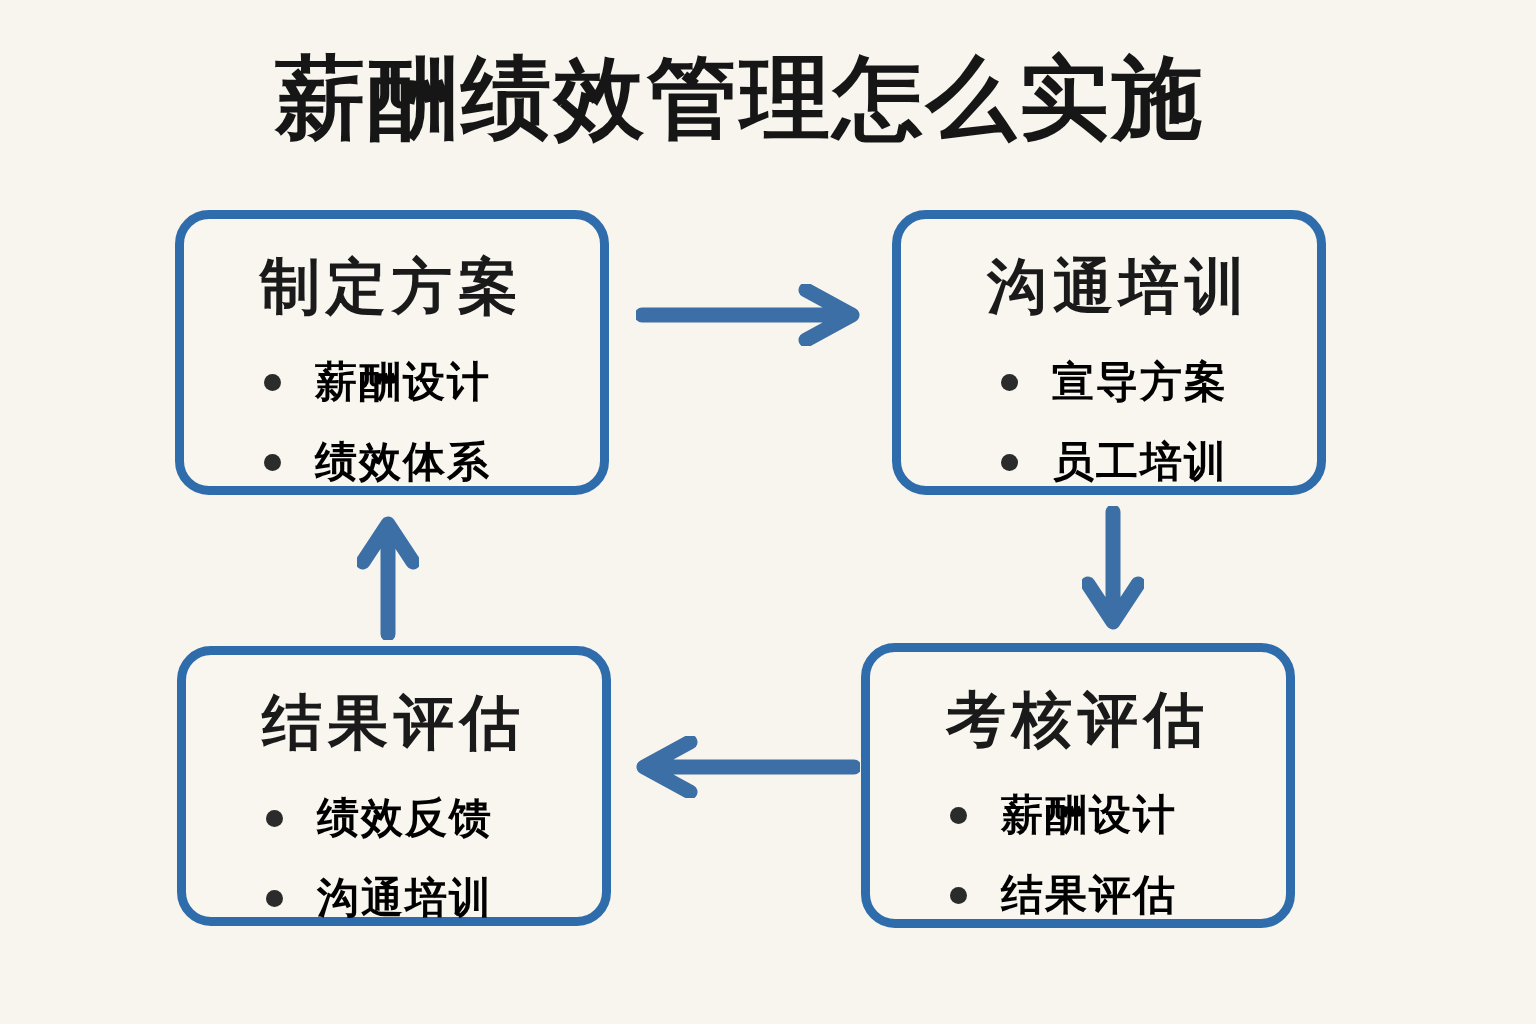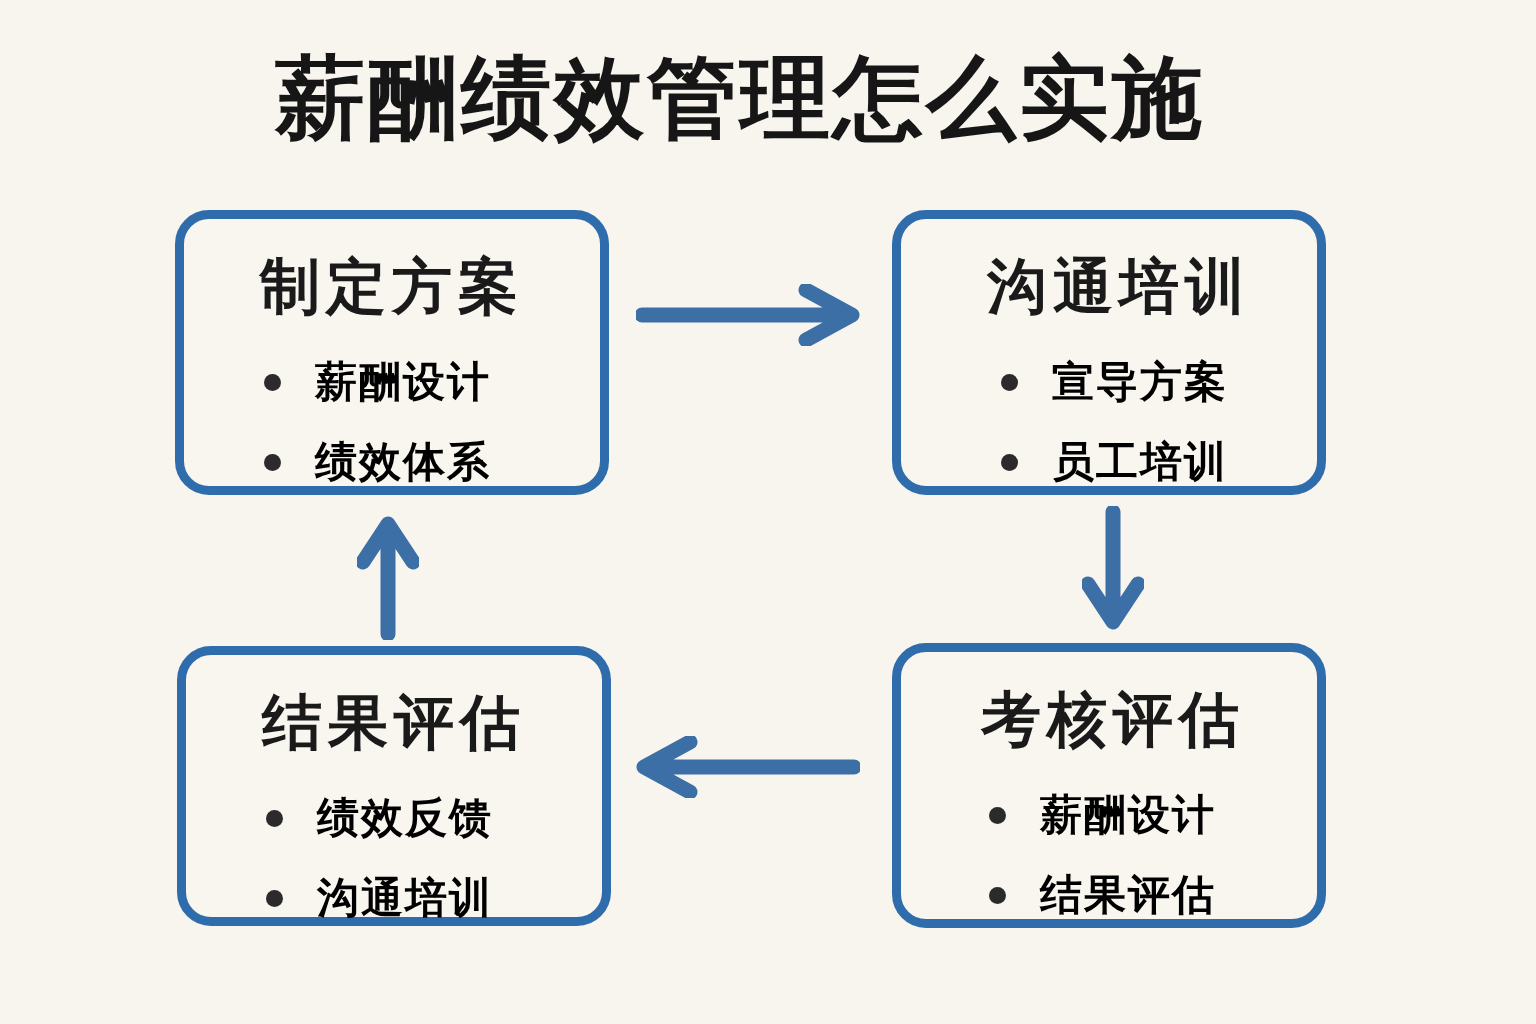--- a/index.html
+++ b/index.html
@@ -34,21 +34,21 @@
     position: absolute;
     box-sizing: border-box;
     width: 434px;
     height: 285px;
     background: #f9f6ef;
     border: 9px solid #2f6cab;
     border-radius: 34px;
   }
   .box-plan        { left: 175px; top: 210px; }
   .box-training    { left: 892px; top: 210px; padding-left: 20px; }
-  .box-assessment  { left: 892px; top: 643px; padding-left: 8px; }
+  .box-assessment  { left: 861px; top: 643px; }
   .box-application { left: 177px; top: 646px; height: 280px; }
   .box-heading {
     margin-top: 28px;
     text-align: center;
     font-size: 60px;
     font-weight: 900;
     letter-spacing: 6px;
     color: #1a1a1a;
     white-space: nowrap;
   }

